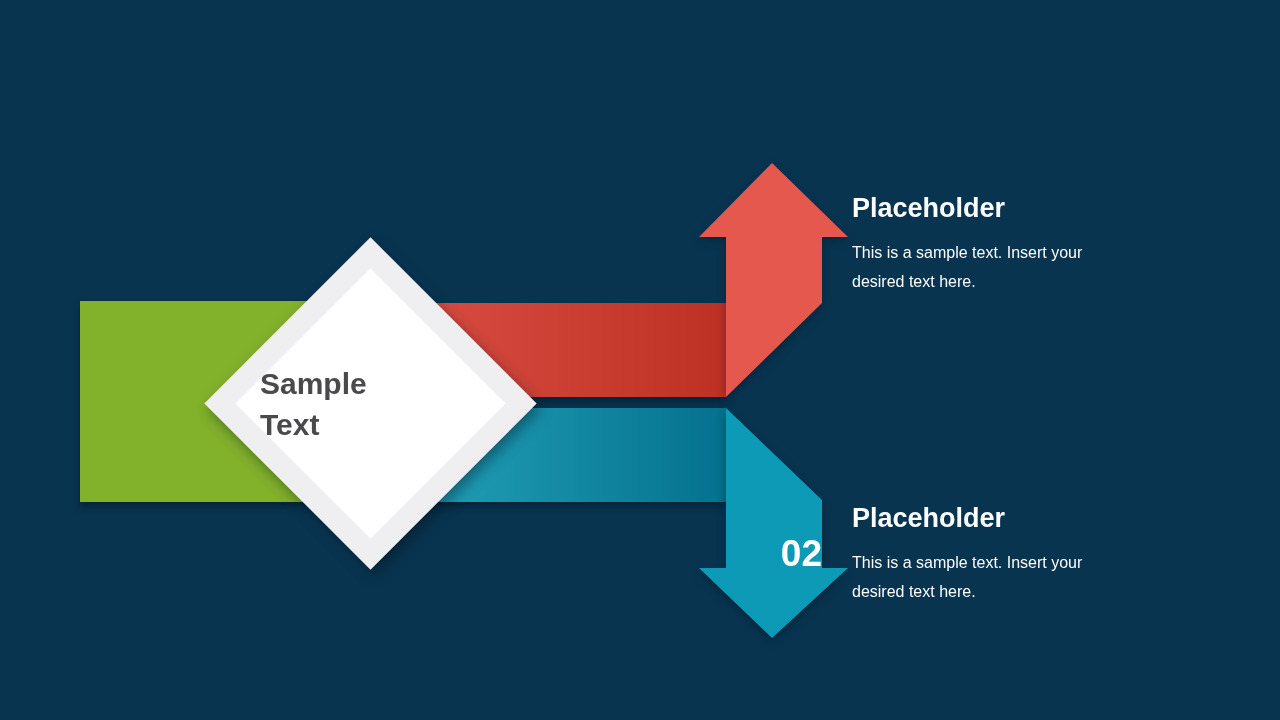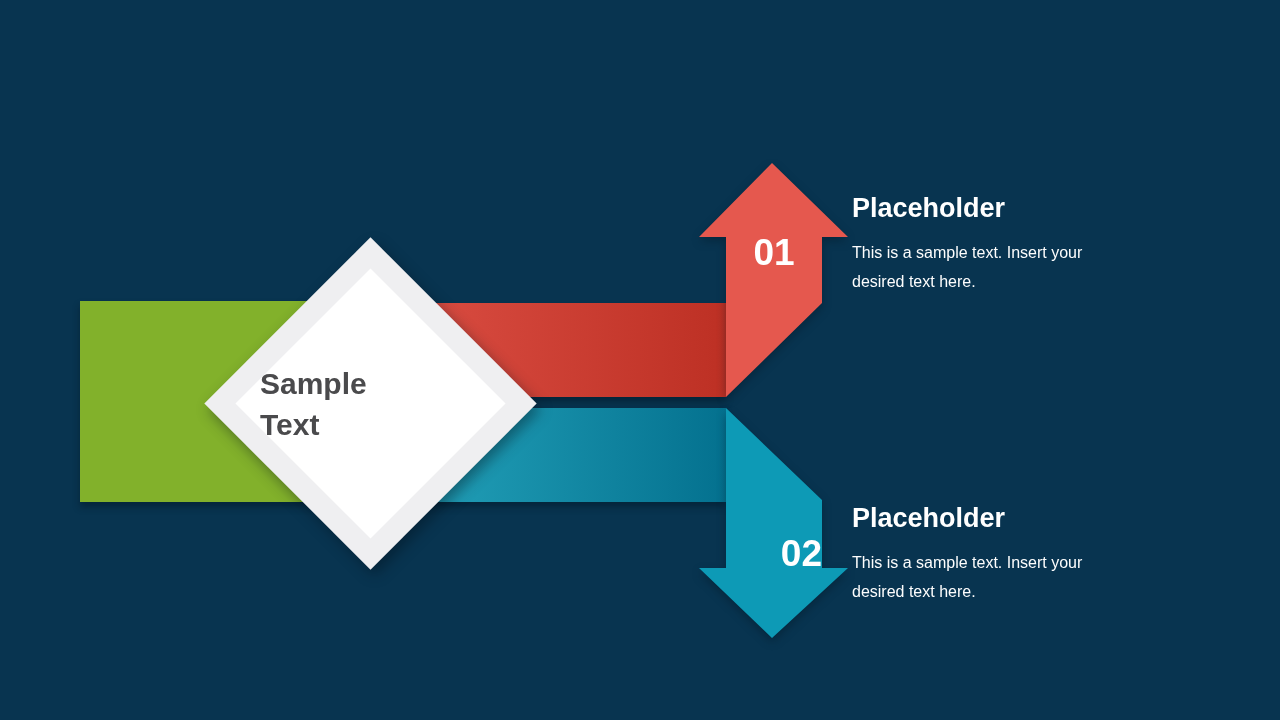--- a/index.html
+++ b/index.html
@@ -145,21 +145,20 @@
   <div class="green-bar"></div>
 
   <div class="band band-red"></div>
   <div class="band band-teal"></div>
 
   <svg class="arrow-layer" viewBox="0 0 1280 720">
     <polygon class="arrow-red" points="699,237 772,163 848,237 822,237 822,303 726,397 726,237"></polygon>
     <polygon class="arrow-teal" points="699,568 726,568 726,408 822,500 822,568 848,568 772,638"></polygon>
   </svg>
 
-  <div class="step-number n1">01</div>
   <div class="step-number n2">02</div>
 
   <div class="diamond-wrap">
     <div class="diamond">
       <div class="diamond-inner"></div>
     </div>
   </div>
   <div class="diamond-label">Sample
 Text</div>
 

